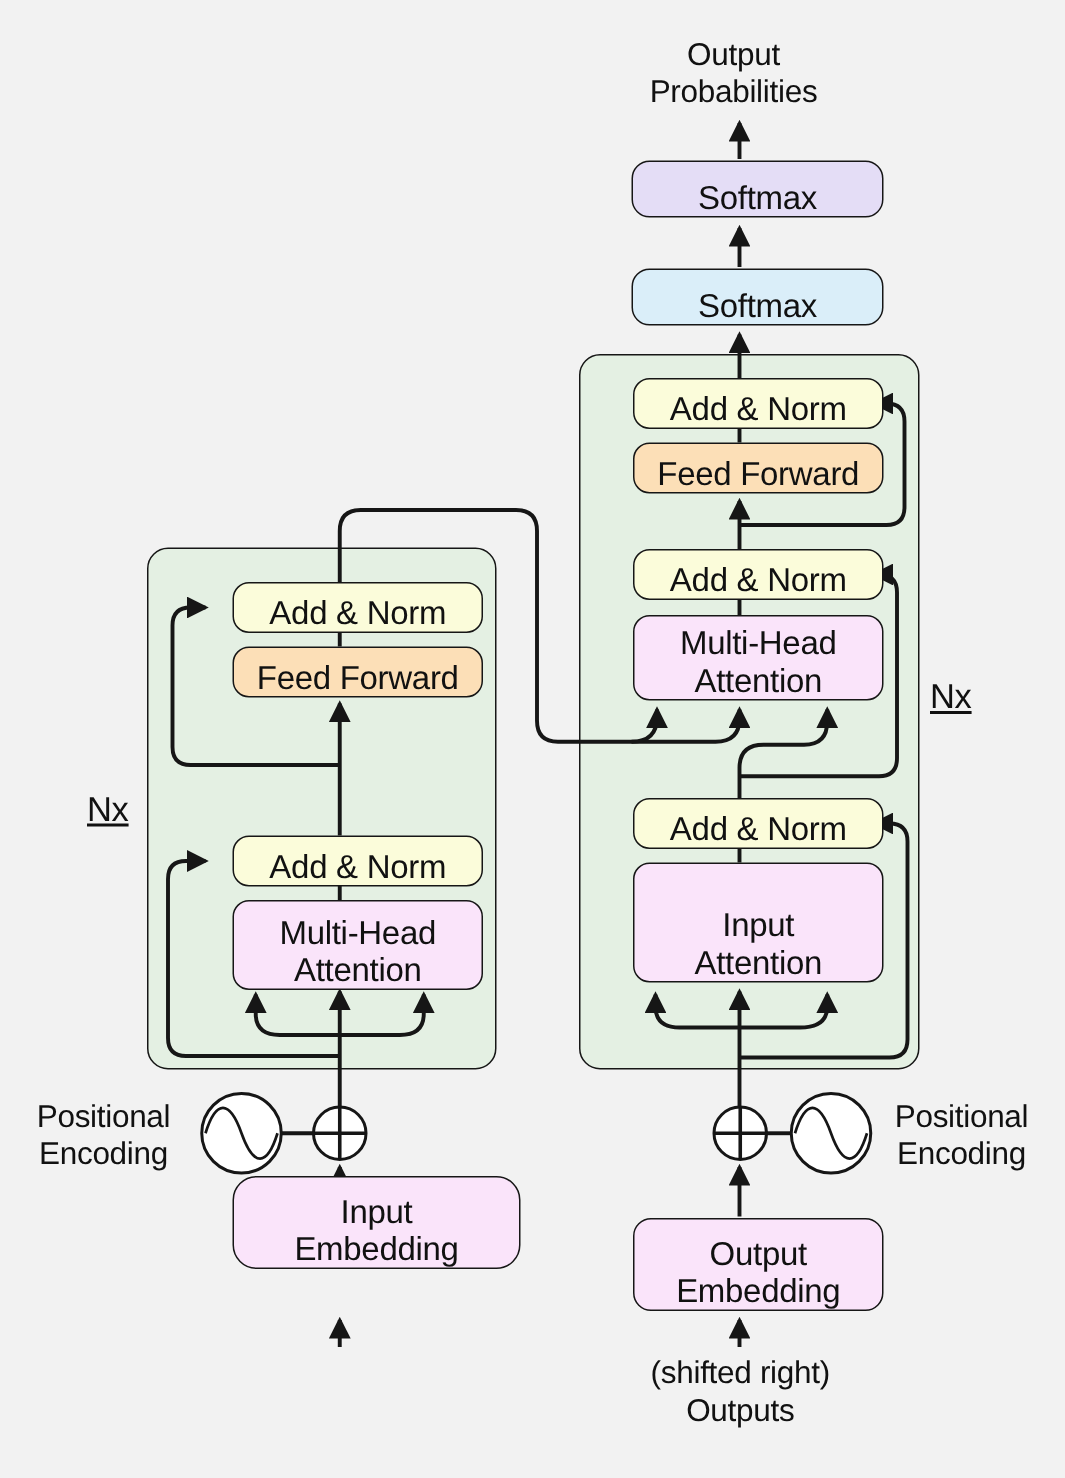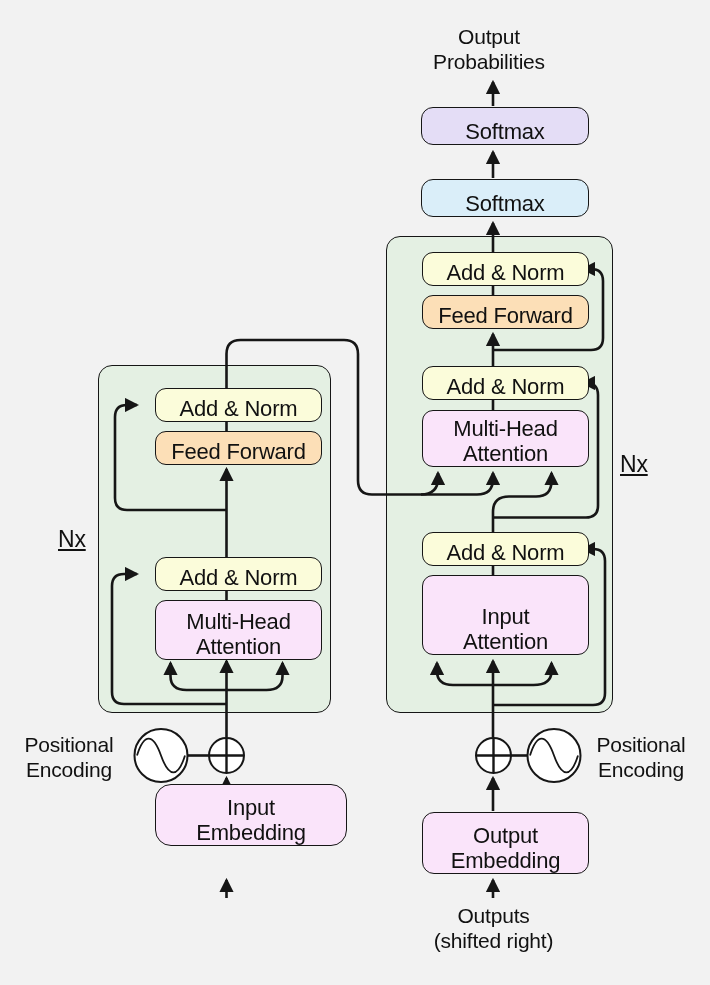--- a/index.html
+++ b/index.html
@@ -223,17 +223,17 @@
   <div class="box" style="left:143px; top:784px; width:192px; height:62px; background:var(--embedding_fill); border-radius:16px;">
     <div>Input</div>
     <div>Embedding</div>
   </div>
   <div class="box" style="left:410px; top:812px; width:167px; height:62px; background:var(--embedding_fill); border-radius:12px;">
     <div>Output</div>
     <div>Embedding</div>
   </div>
 
   <div class="label" style="left:383px; top:903px; width:221px;">
+    <div>(shifted right)</div>
     <div>Outputs</div>
-    <div>(shifted right)</div>
   </div>
 
 </div>
 
 </body></html>

